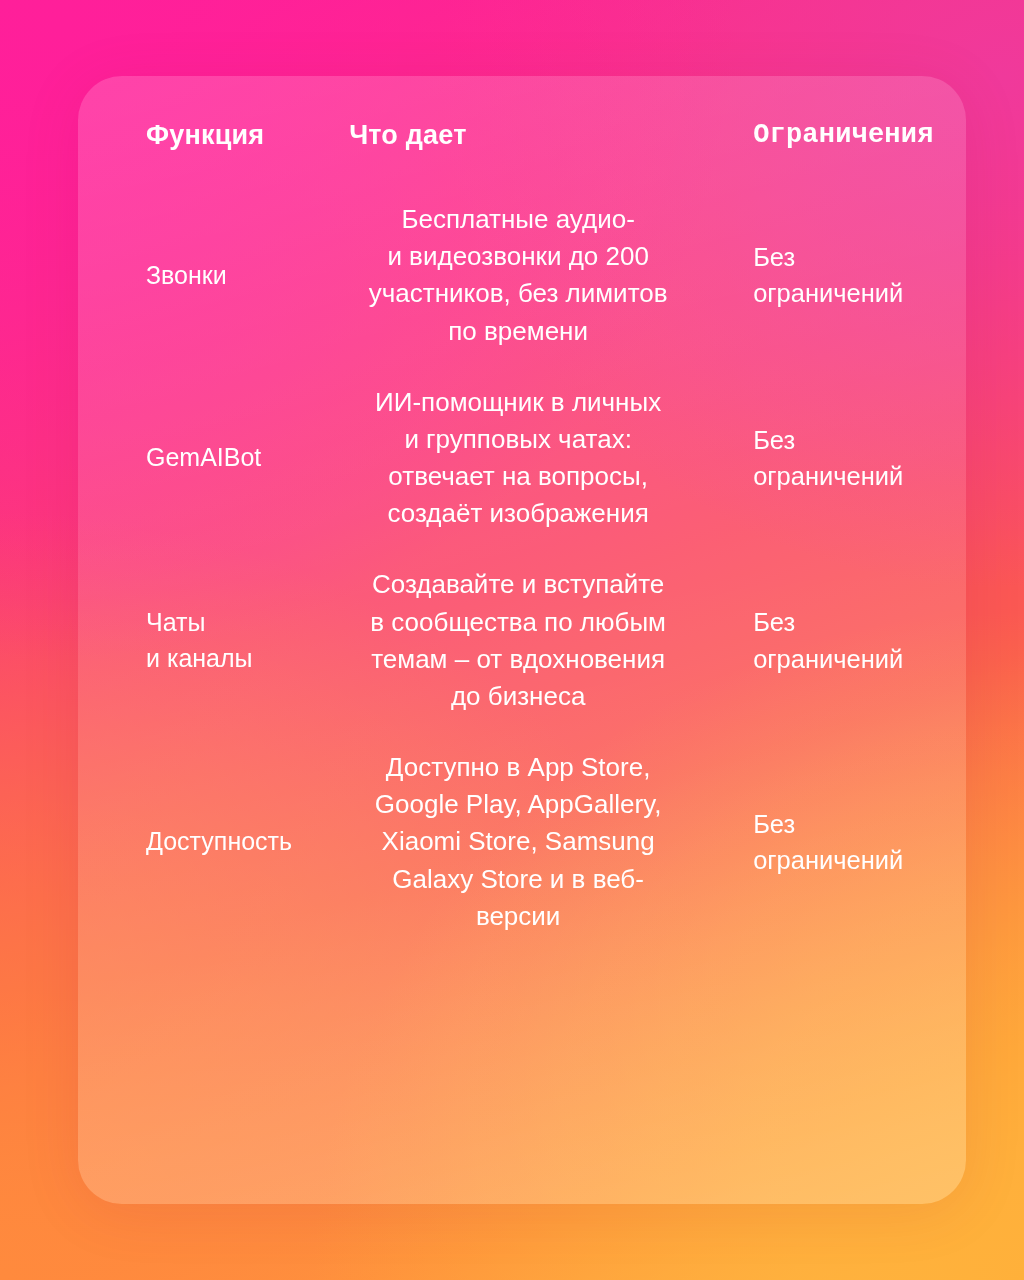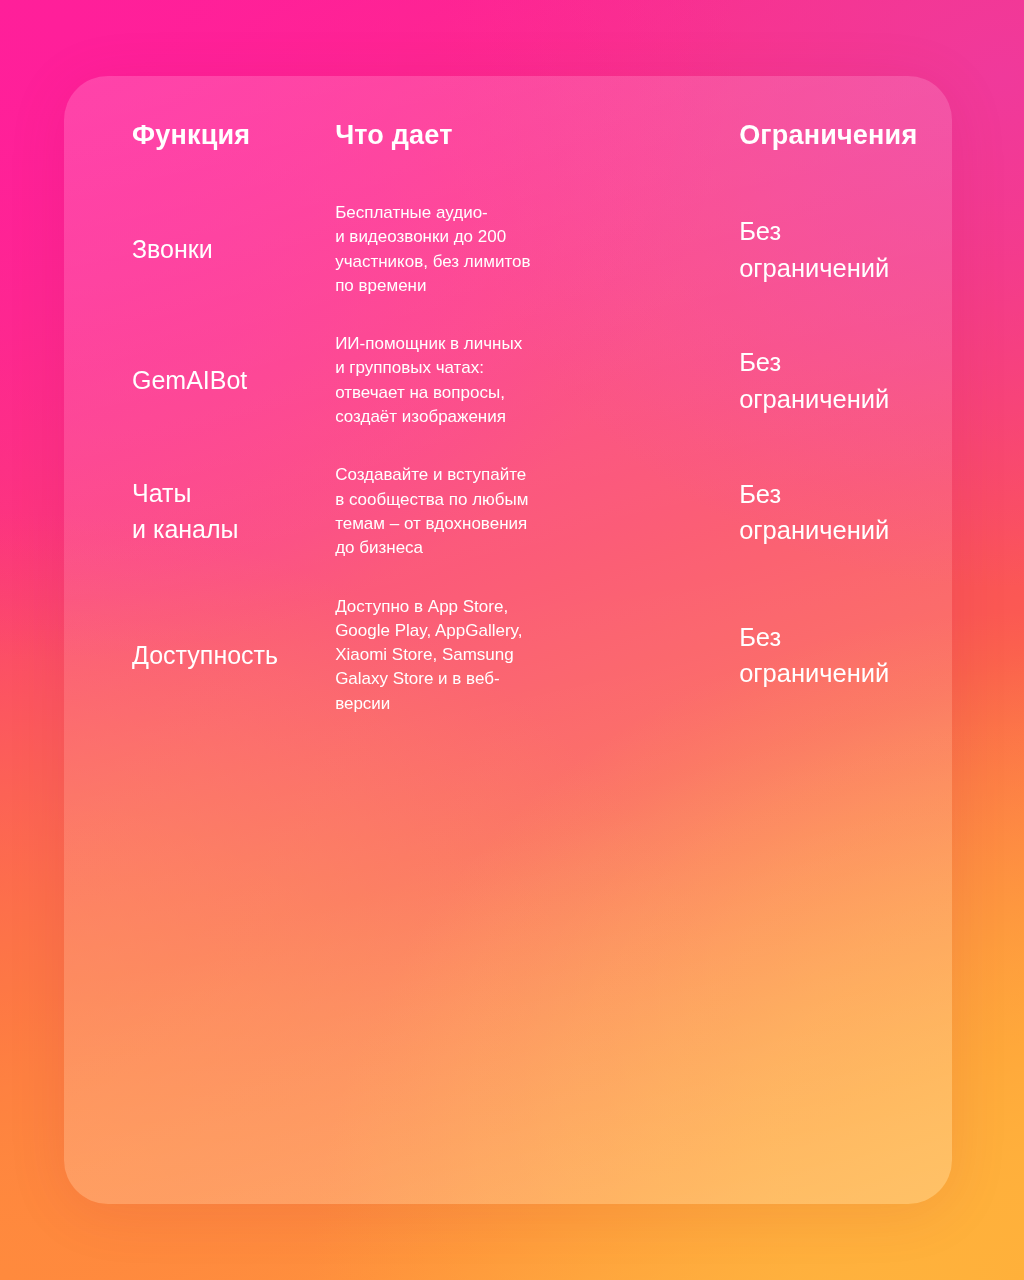--- a/index.html
+++ b/index.html
@@ -25,21 +25,21 @@
       radial-gradient(120% 90% at 6% 2%, #ff1f9a 0%, rgba(255,31,154,0) 55%),
       radial-gradient(110% 80% at 98% 6%, #f0399b 0%, rgba(240,57,155,0) 50%),
       radial-gradient(120% 90% at 100% 100%, #ffb03a 0%, rgba(255,176,58,0) 58%),
       radial-gradient(130% 100% at 0% 100%, #ff8a3d 0%, rgba(255,138,61,0) 60%),
       linear-gradient(160deg, #ff1f9a 0%, #fb3f72 38%, #fb5c4f 62%, #ff9a3c 86%, #ffc04a 100%);
   }
 
   
   .card {
     position: absolute;
-    left: 64px;
+    left: 78px;
     top: 76px;
     width: 888px;
     height: 1128px;
     border-radius: 44px;
     background:
       linear-gradient(168deg,
         rgba(255,255,255,0.16) 0%,
         rgba(255,255,255,0.13) 22%,
         rgba(255,255,255,0.11) 45%,
         rgba(255,255,255,0.15) 70%,
@@ -63,43 +63,44 @@
     vertical-align: top;
     color: #ffffff;
     font-size: 27px;
     font-weight: bold;
     letter-spacing: 0.2px;
     padding: 0 0 34px 0;
   }
 
   thead th.h-func  { padding-left: 32px; }
   thead th.h-what  { padding-left: 2px; }
-  thead th.h-limit { padding-left: 42px; }
+  thead th.h-limit { padding-left: 42px; font-family: Liberation Mono, monospace; }
 
   tbody td {
     vertical-align: middle;
     color: #ffffff;
     padding: 16px 0 18px 0;
   }
 
   td.col-func {
     font-size: 25px;
     font-weight: normal;
     line-height: 1.42;
     padding-left: 32px;
     padding-right: 12px;
   }
 
   td.col-what {
-    font-size: 17px;
+    font-size: 26px;
     font-weight: normal;
     line-height: 1.43;
     padding-left: 2px;
     padding-right: 24px;
     vertical-align: middle;
+    text-align: center;
   }
 
   td.col-limit {
     font-size: 25.5px;
     font-weight: normal;
     line-height: 1.43;
     padding-left: 42px;
     padding-right: 4px;
   }
 

